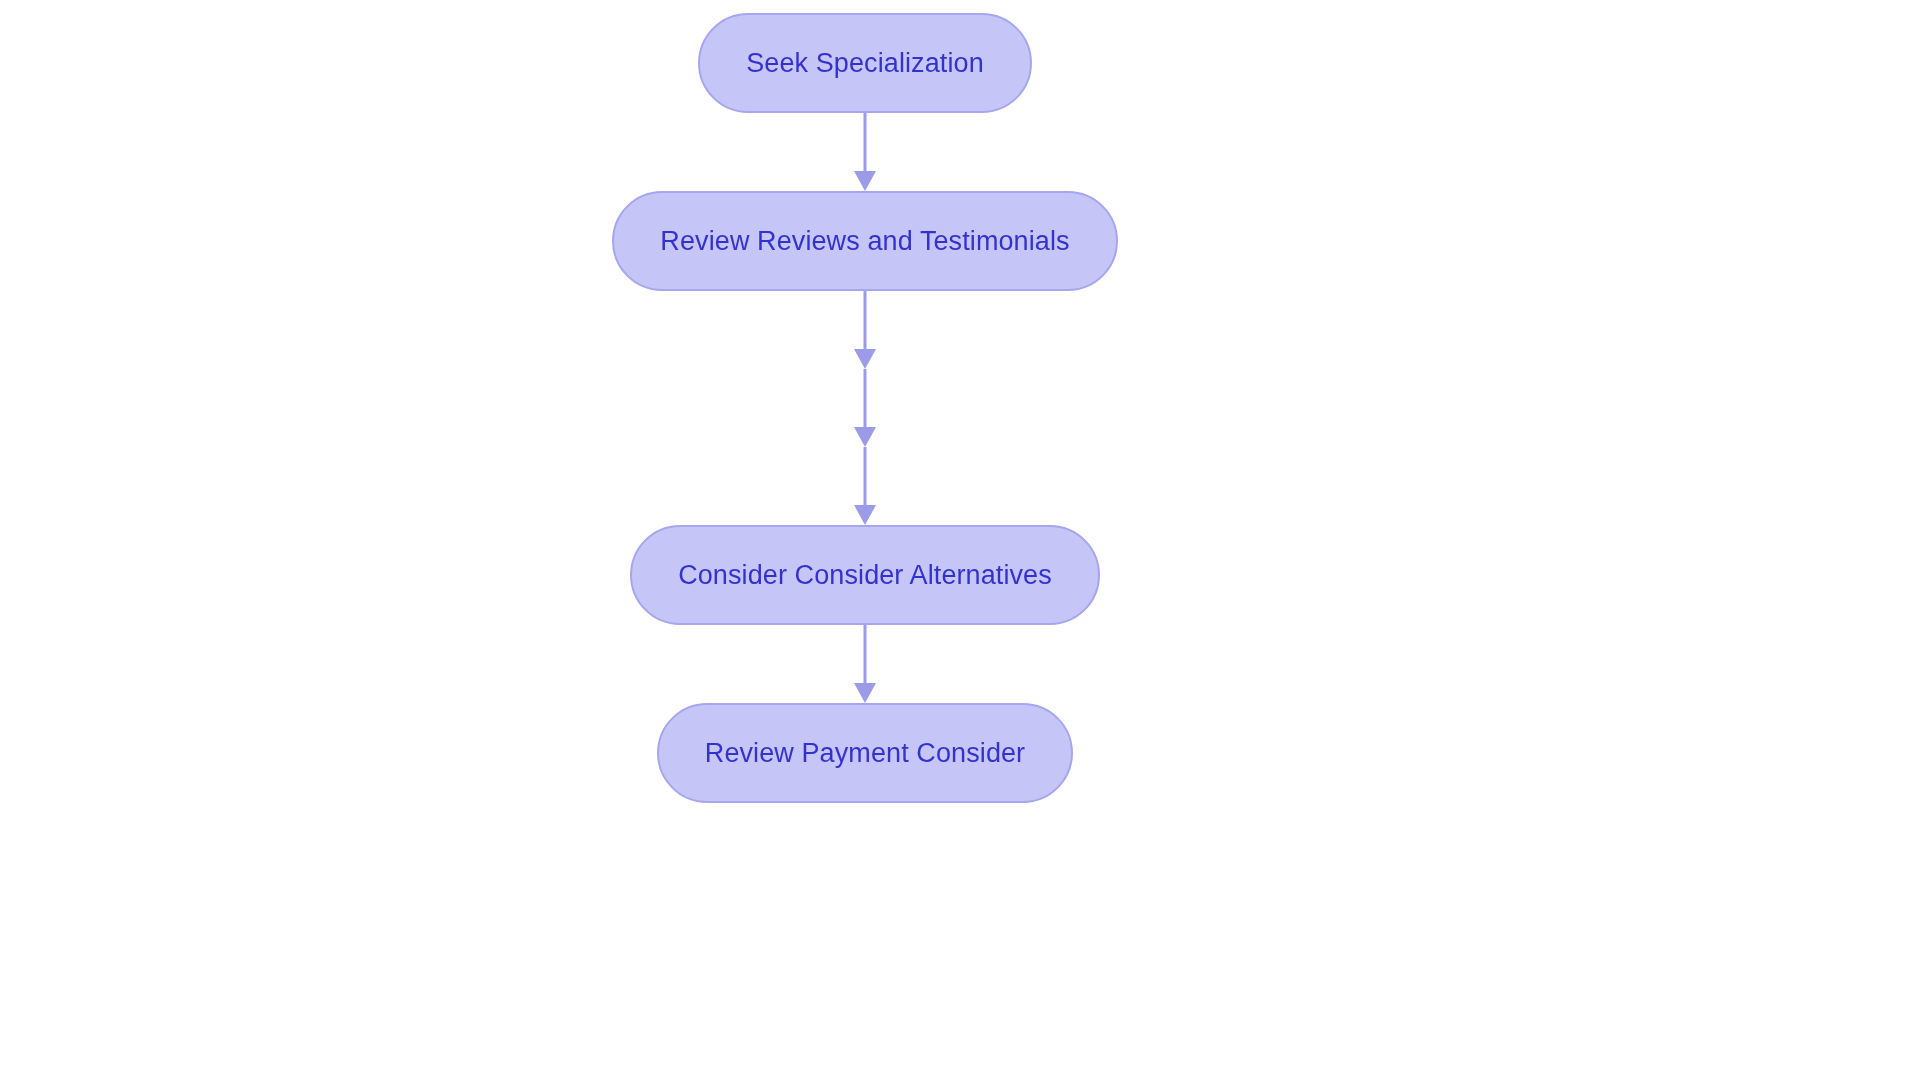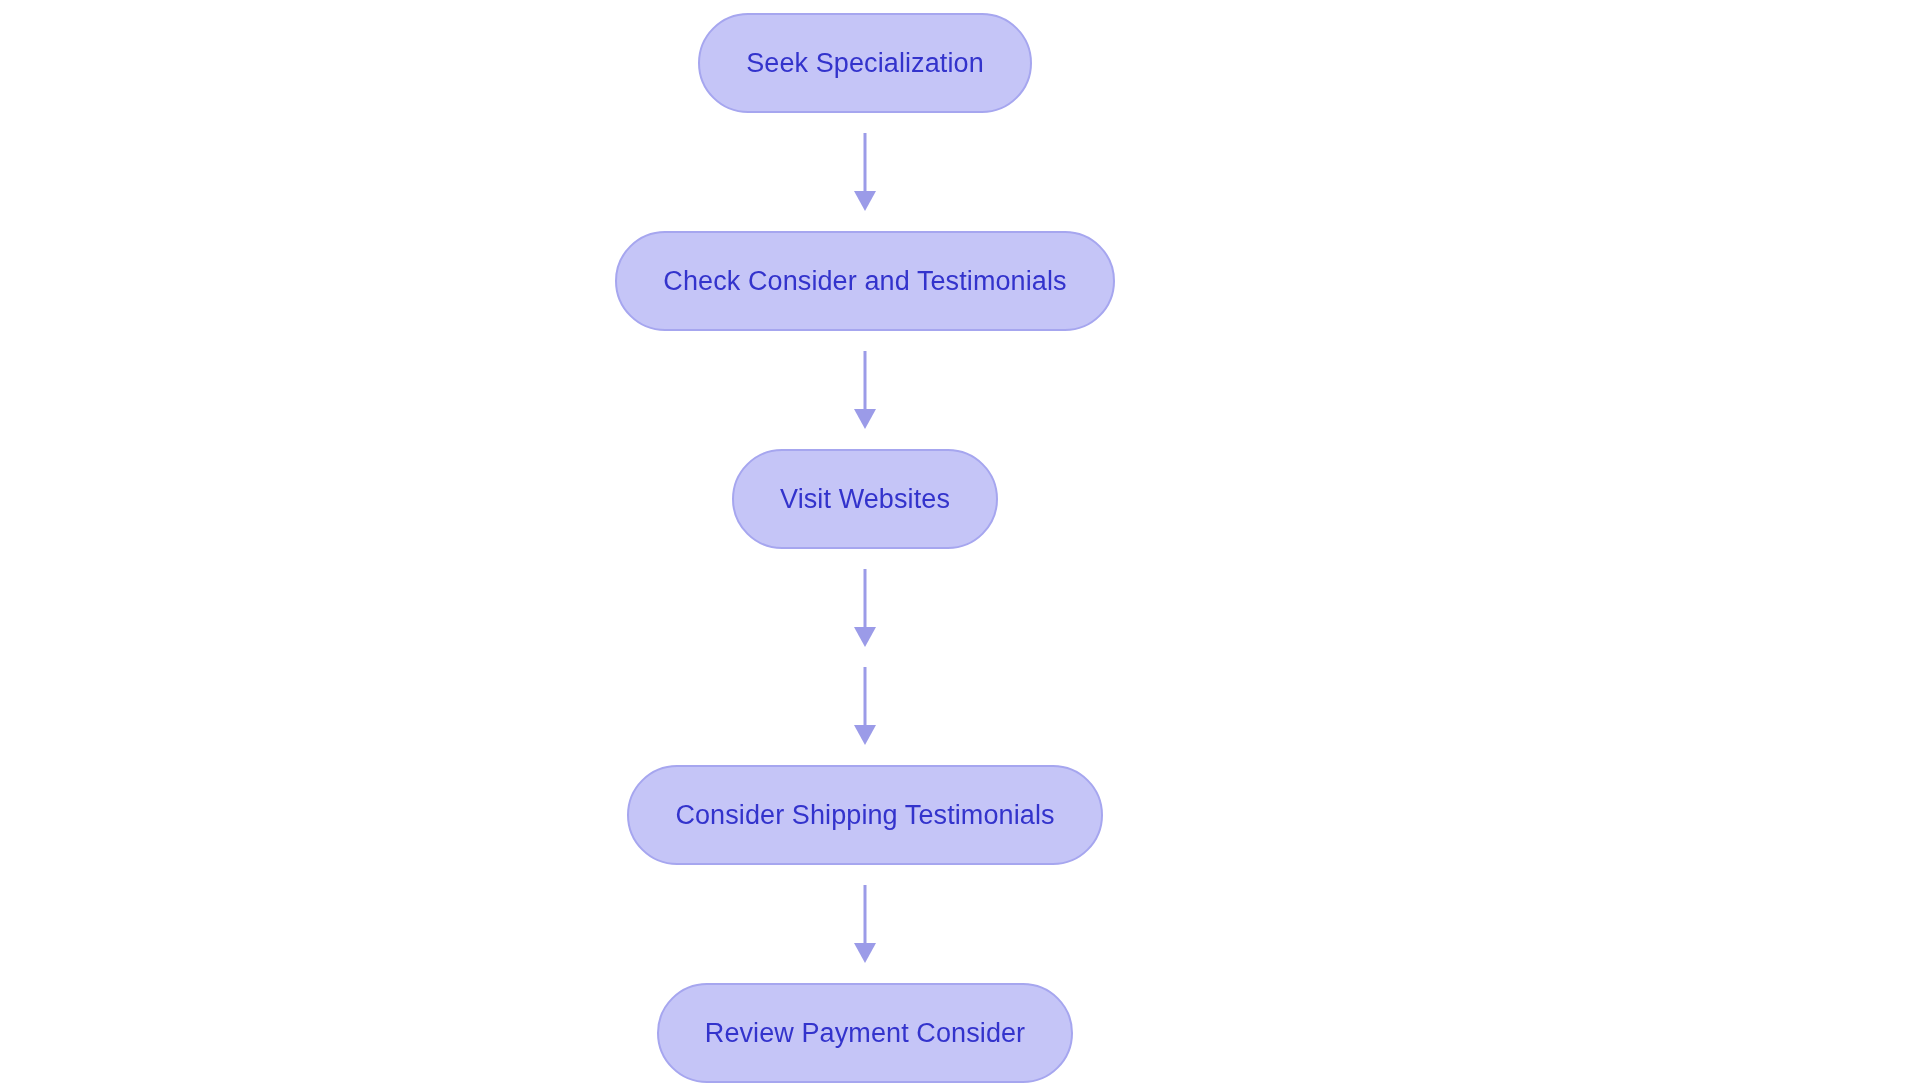--- a/index.html
+++ b/index.html
@@ -16,21 +16,21 @@
   }
 
   #flowchart-canvas {
     position: relative;
     width: 1730px;
     height: 1083px;
     background: #ffffff;
     display: flex;
     flex-direction: column;
     align-items: center;
-    justify-content: space-between;
+    justify-content: flex-start;
     padding-top: 13px;
     box-sizing: border-box;
   }
 
   .flow-node {
     box-sizing: border-box;
     height: 100px;
     border-radius: 52px;
     background: #c5c5f7;
     border: 2px solid #a6a6ef;
@@ -81,41 +81,40 @@
 
 <div id="flowchart-canvas">
 
   <div class="flow-node">Seek Specialization</div>
 
   <div class="flow-connector">
     <div class="conn-line"></div>
     <div class="conn-head"></div>
   </div>
 
-  <div class="flow-node">Check Consider and Testimonials</div>
-
-  <div class="flow-connector">
-    <div class="conn-line"></div>
-    <div class="conn-head"></div>
-  </div>
-
-  <div class="flow-node">Visit Websites</div>
+  <div class="flow-node">Review Reviews and Testimonials</div>
 
   <div class="flow-connector">
     <div class="conn-line"></div>
     <div class="conn-head"></div>
   </div>
 
 
   <div class="flow-connector">
     <div class="conn-line"></div>
     <div class="conn-head"></div>
   </div>
 
-  <div class="flow-node">Consider Shipping Testimonials</div>
+
+  <div class="flow-connector">
+    <div class="conn-line"></div>
+    <div class="conn-head"></div>
+  </div>
+
+  <div class="flow-node">Consider Consider Alternatives</div>
 
   <div class="flow-connector">
     <div class="conn-line"></div>
     <div class="conn-head"></div>
   </div>
 
   <div class="flow-node">Review Payment Consider</div>
 
 </div>
 

